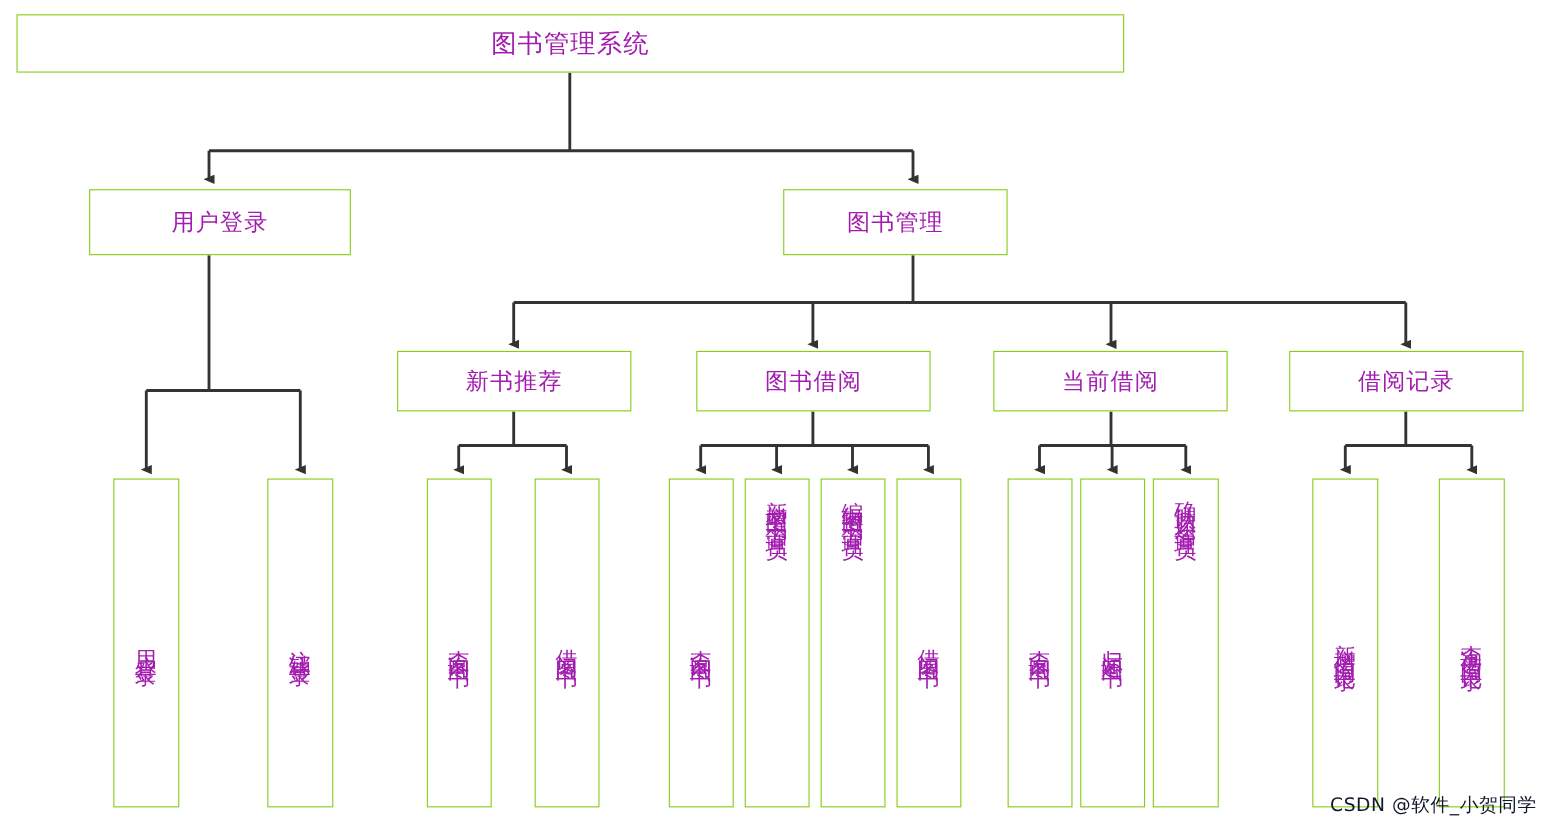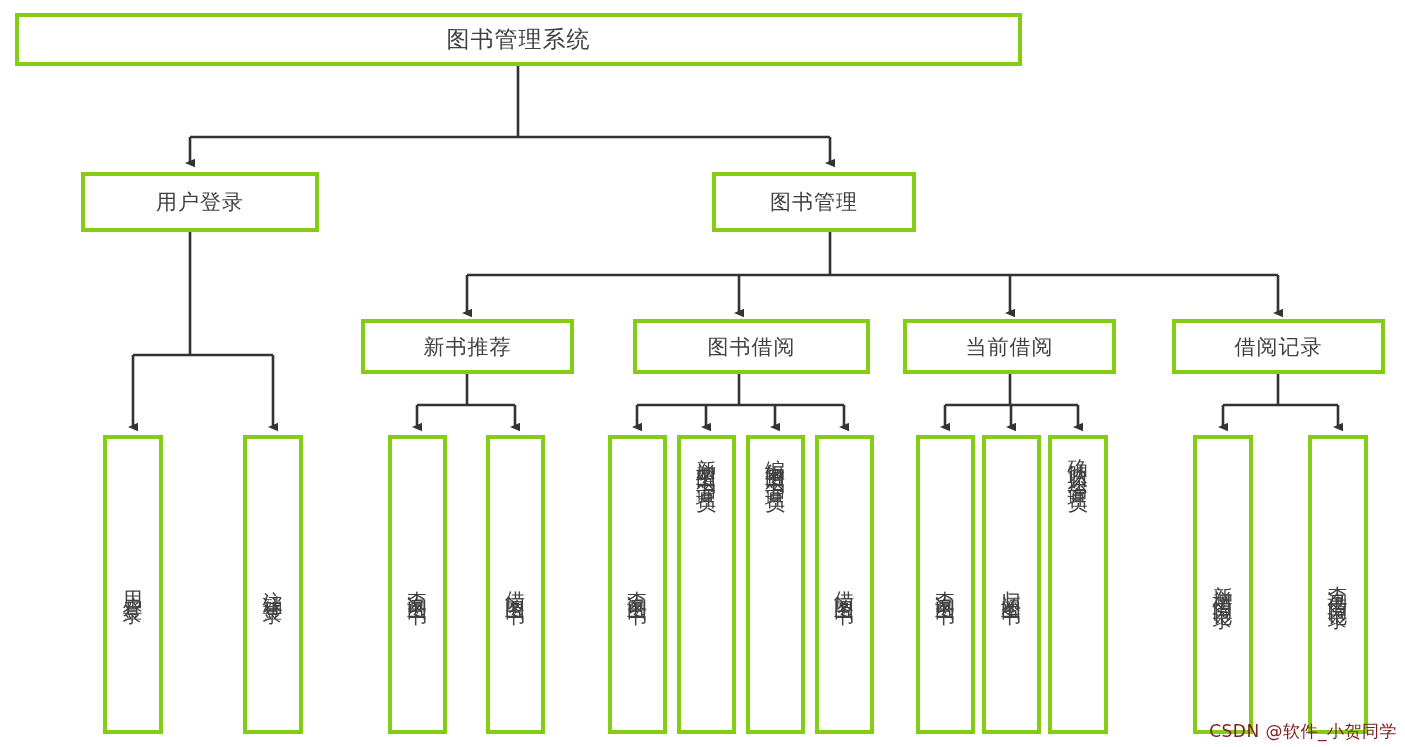--- a/index.html
+++ b/index.html
@@ -22,26 +22,26 @@
     position: absolute;
     left: 0;
     top: 0;
     width: 1405px;
     height: 747px;
     pointer-events: none;
   }
   .node {
     position: absolute;
     box-sizing: border-box;
-    border: 4px solid #84cc16;
+    border: 1px solid #84cc16;
     background: #ffffff;
     display: flex;
     align-items: center;
     justify-content: center;
-    color: #404040;
+    color: #a21caf;
     z-index: 2;
   }
   .node.root {
     font-size: 23px;
     letter-spacing: 1px;
   }
   .node.level1 {
     font-size: 21px;
     letter-spacing: 1px;
   }
@@ -71,21 +71,21 @@
     text-align: center;
   }
   .htext {
     white-space: nowrap;
   }
   #watermark {
     position: absolute;
     right: 8px;
     bottom: 4px;
     font-size: 17px;
-    color: #7f1d1d;
+    color: #0f172a;
     letter-spacing: 0.5px;
     white-space: nowrap;
     z-index: 3;
     font-family: "DejaVu Sans", "Liberation Sans", sans-serif;
   }
 </style>
 </head>
 <body>
 
 <div id="diagram">
@@ -147,21 +147,21 @@
   <div class="node level1" style="left:81px; top:172px; width:238px; height:60px;">
     <span class="htext">用户登录</span>
   </div>
   <div class="node level1" style="left:712px; top:172px; width:204px; height:60px;">
     <span class="htext">图书管理</span>
   </div>
 
   <div class="node level2" style="left:361px; top:319px; width:213px; height:55px;">
     <span class="htext">新书推荐</span>
   </div>
-  <div class="node level2" style="left:633px; top:319px; width:237px; height:55px;">
+  <div class="node level2" style="left:633px; top:319px; width:213px; height:55px;">
     <span class="htext">图书借阅</span>
   </div>
   <div class="node level2" style="left:1172px; top:319px; width:213px; height:55px;">
     <span class="htext">借阅记录</span>
   </div>
   <div class="node level2" style="left:903px; top:319px; width:213px; height:55px;">
     <span class="htext">当前借阅</span>
   </div>
 
   <div class="node leaf center-text" style="left:103px; top:435px; width:60px; height:299px;">

